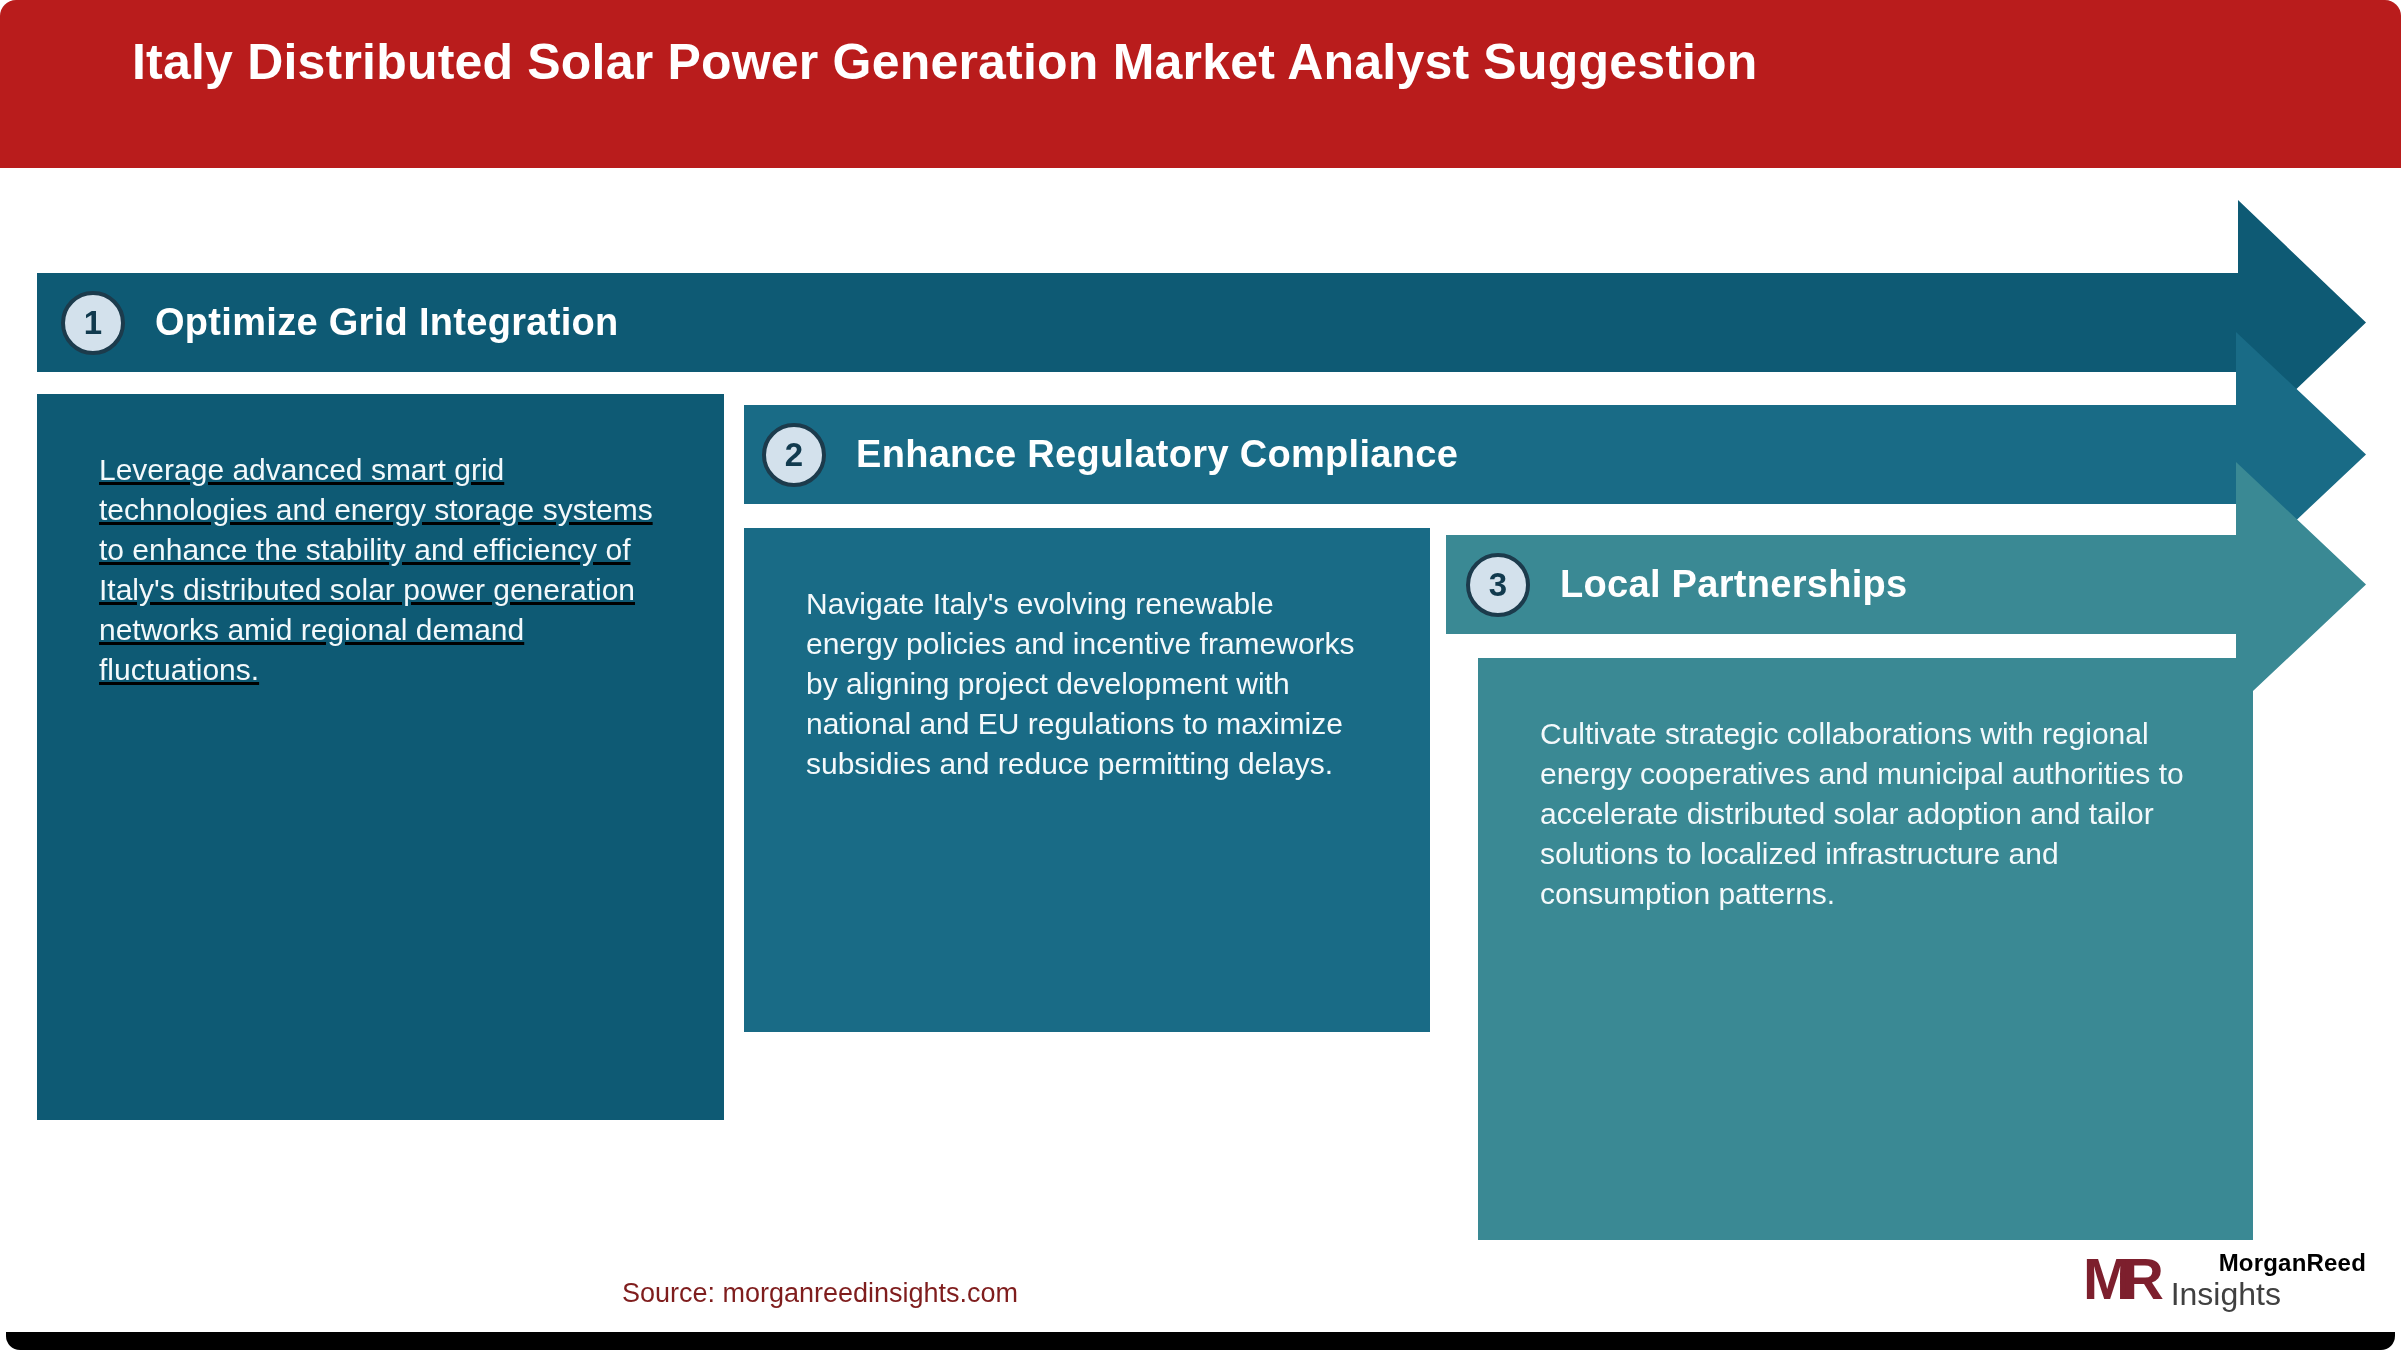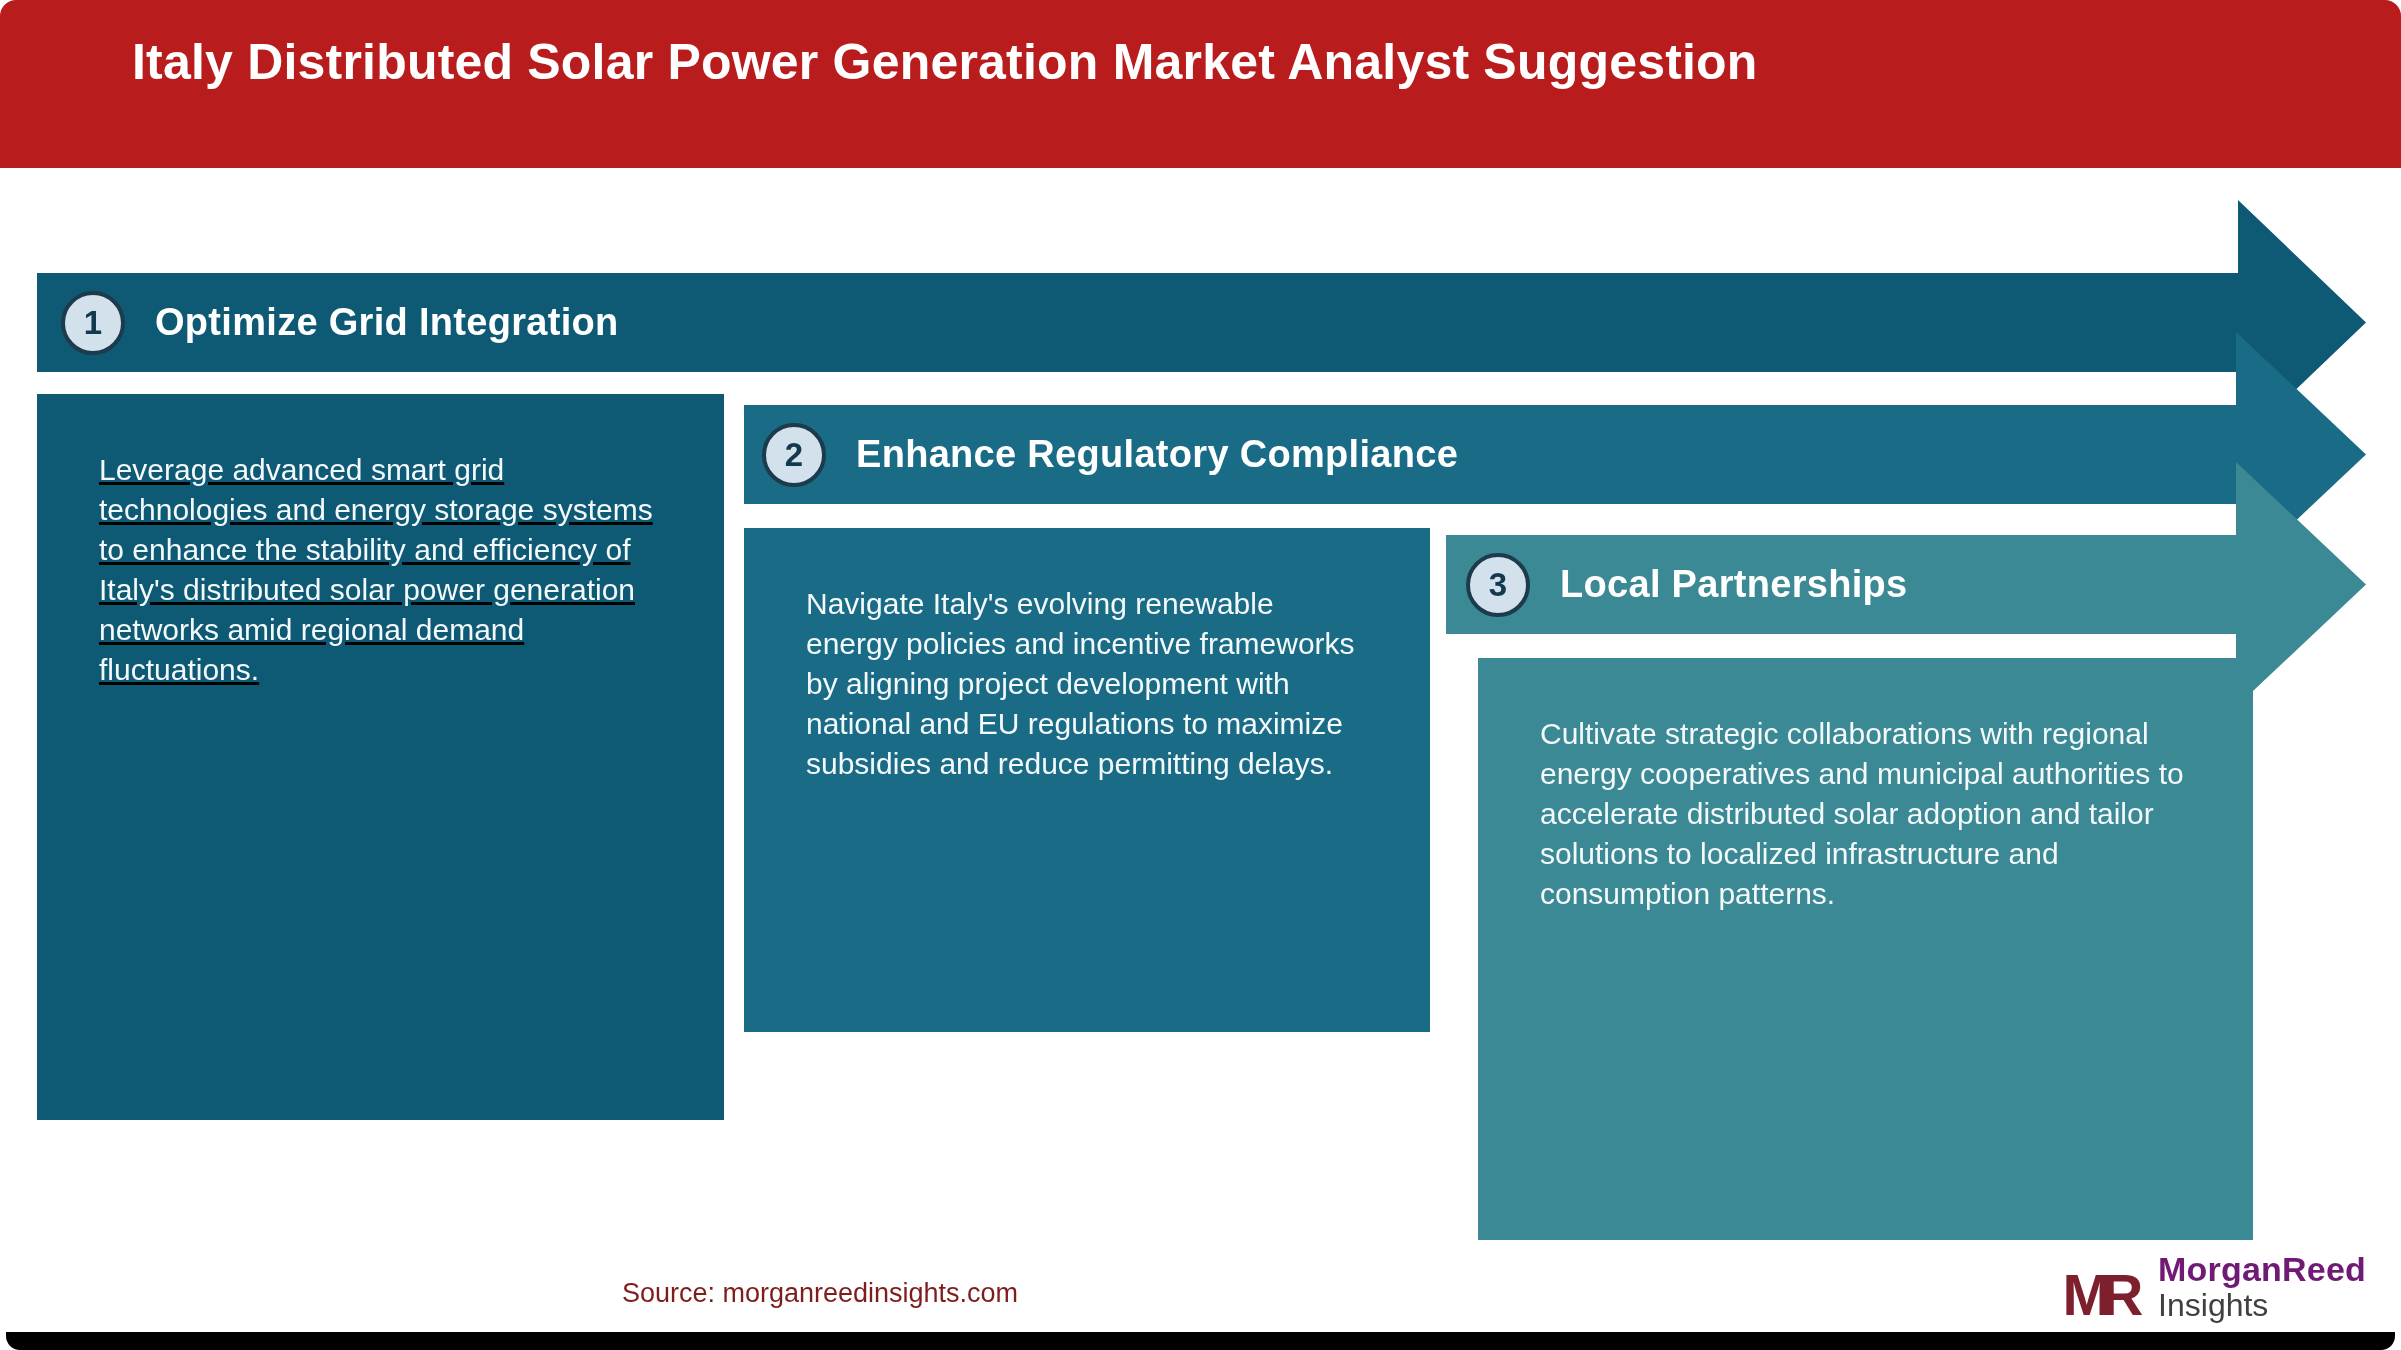--- a/index.html
+++ b/index.html
@@ -86,32 +86,32 @@
     position:absolute;
     left:0;width:1640px;
     top:1278px;
     text-align:center;
     color:#7f1d1d;
     font-size:27px;
   }
   .logo{
     position:absolute;
     right:35px;top:1250px;
-    display:flex;align-items:flex-end;gap:10px;
+    display:flex;align-items:flex-start;gap:2px;
   }
   .monogram{
     color:#7D1F2D;
     font-size:58px;
     font-weight:800;
     letter-spacing:-0.16em;
     padding-right:14px;
     line-height:1;
   }
   .logo-col{display:flex;flex-direction:column;line-height:1.12;}
-  .logo-name{color:#701a75;font-size:34px;font-weight:700;letter-spacing:0.2px;}
+  .logo-name{color:#000000;font-size:24px;font-weight:700;letter-spacing:0.2px;margin-left:48px;}
   .logo-sub{color:#404040;font-size:32px;font-weight:400;}
   
   .bottom-edge{
     position:absolute;
     left:6px;right:6px;bottom:0;height:18px;
     background:#000000;
     border-radius:0 0 14px 14px;
   }
 </style>
 </head>

